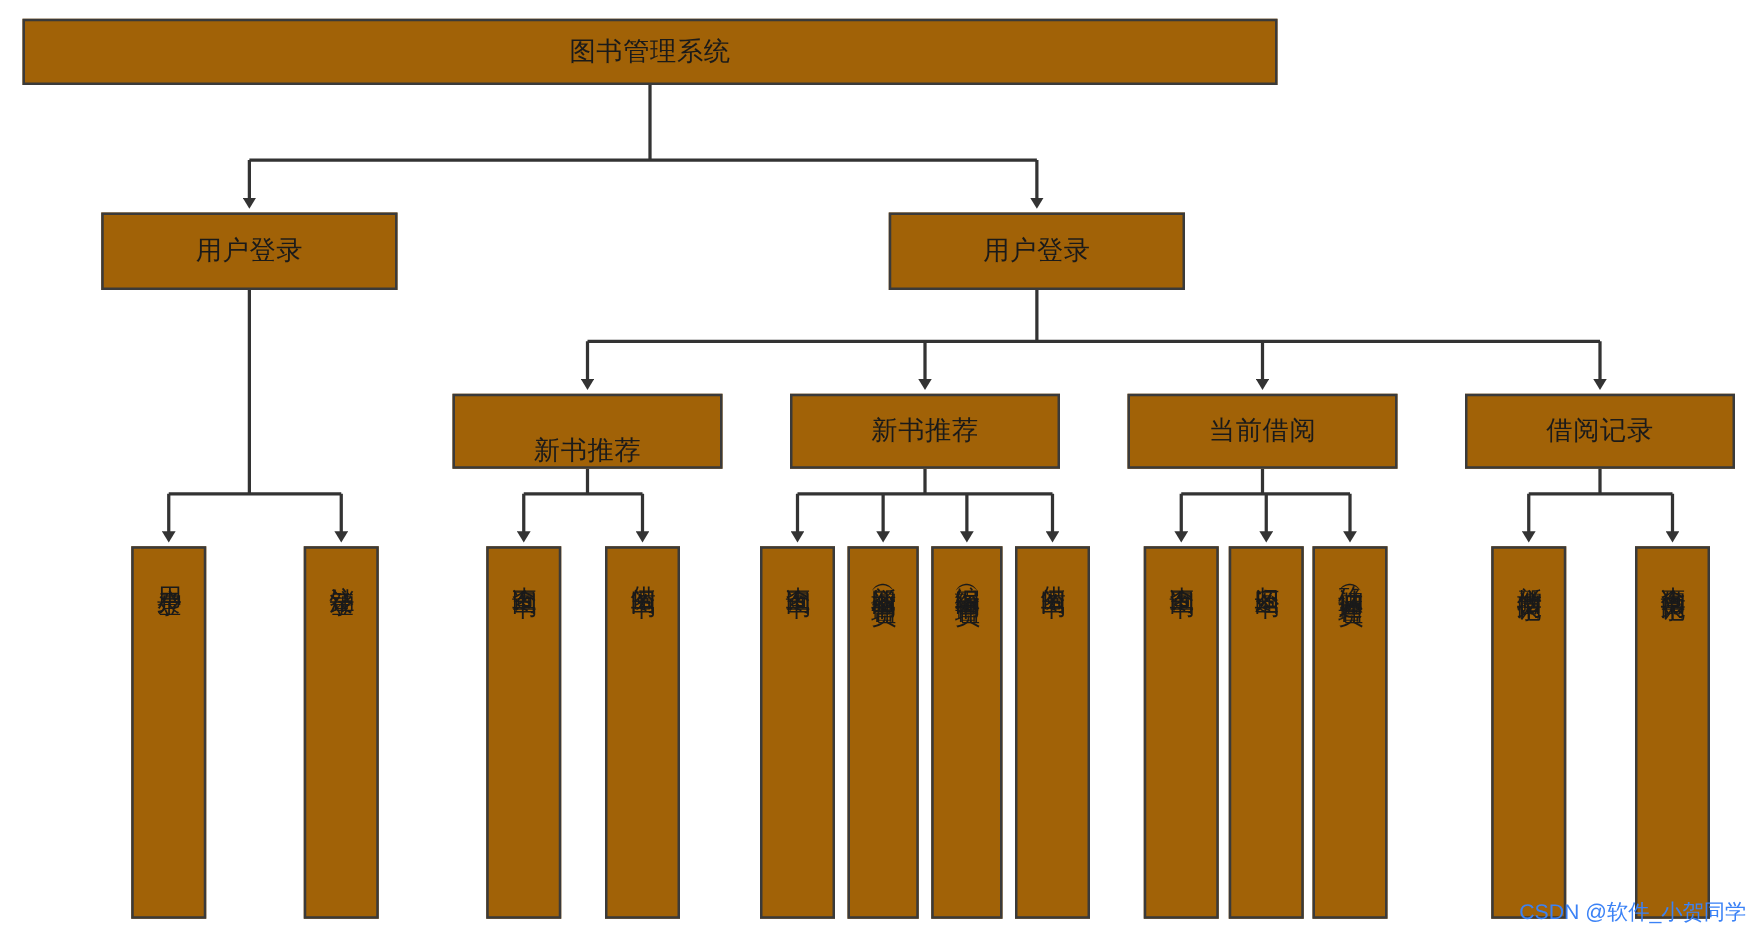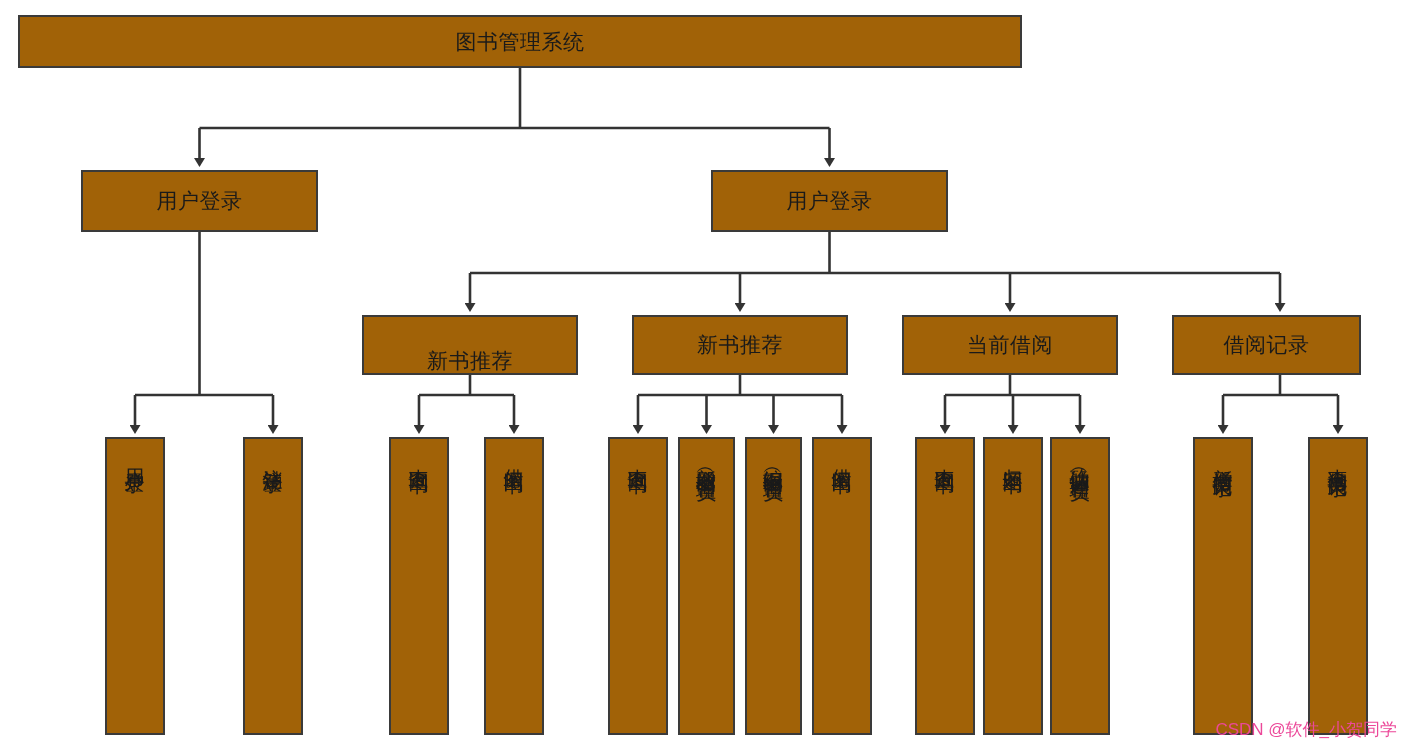--- a/index.html
+++ b/index.html
@@ -54,21 +54,21 @@
     font-size: 20px;
     letter-spacing: 2px;
     line-height: 1;
     white-space: nowrap;
   }
   .watermark {
     position: absolute;
     right: 8px;
     bottom: 6px;
     font-size: 17px;
-    color: #ec4899;
+    color: #3b82f6;
     z-index: 5;
     white-space: nowrap;
   }
 </style>
 </head>
 <body>
 
 <div id="canvas">
 
   <svg id="edges" viewBox="0 0 1405 747" xmlns="http://www.w3.org/2000/svg">
@@ -126,21 +126,21 @@
       </div>
       <div class="node" style="left: 362px; top: 315px; width: 216px; height: 60px; align-items: flex-end;">
         <span class="lbl">新书推荐</span>
       </div>
       <div class="node" style="left: 632px; top: 315px; width: 216px; height: 60px;">
         <span class="lbl">新书推荐</span>
       </div>
       <div class="node" style="left: 902px; top: 315px; width: 216px; height: 60px;">
         <span class="lbl">当前借阅</span>
       </div>
-      <div class="node" style="left: 1172px; top: 315px; width: 189px; height: 60px;">
+      <div class="node" style="left: 1172px; top: 315px; width: 216px; height: 60px;">
         <span class="lbl">借阅记录</span>
       </div>
       <div class="node vertical" style="left: 105px; top: 437px; width: 60px; height: 298px;">
         <span class="lbl">用户登录</span>
       </div>
       <div class="node vertical" style="left: 243px; top: 437px; width: 60px; height: 298px;">
         <span class="lbl">注销登录</span>
       </div>
       <div class="node vertical" style="left: 389px; top: 437px; width: 60px; height: 298px;">
         <span class="lbl">查询图书</span>

